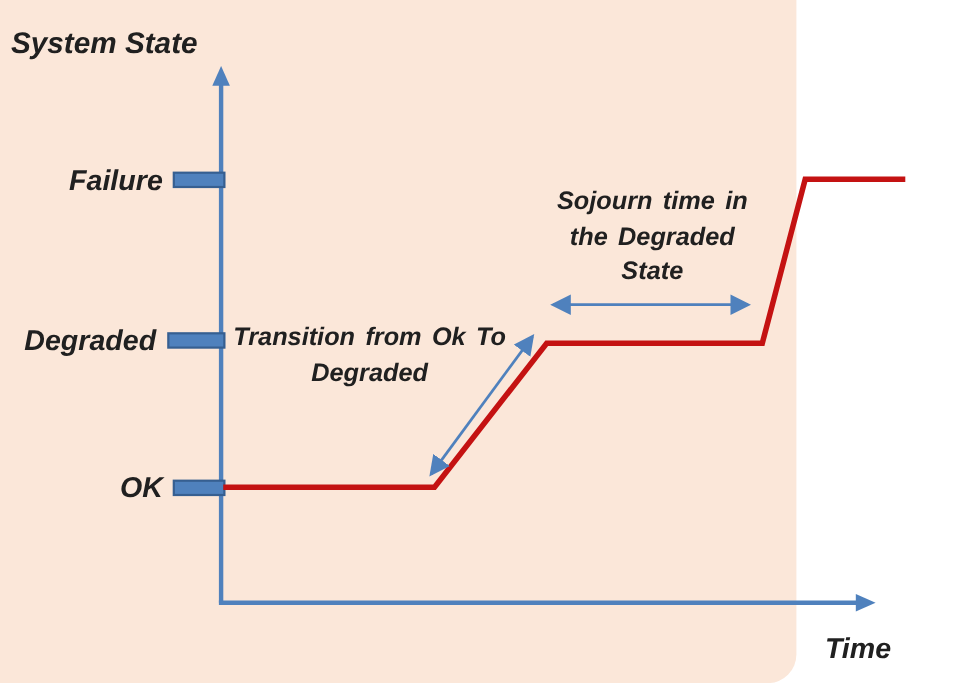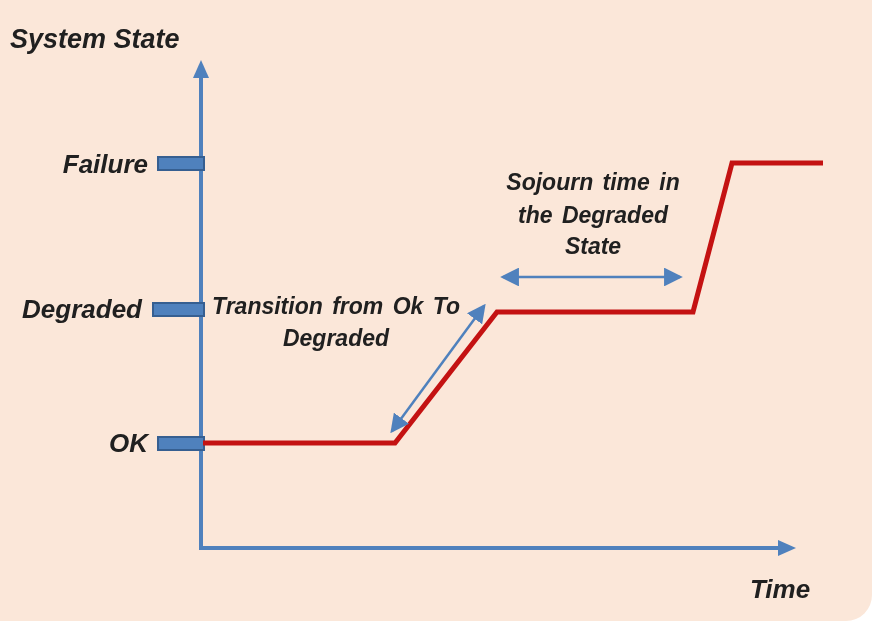--- a/index.html
+++ b/index.html
@@ -6,21 +6,21 @@
     margin: 0;
     padding: 0;
     background: #ffffff;
     width: 880px;
     height: 621px;
     overflow: hidden;
     font-family: "Liberation Sans", sans-serif;
   }
   .canvas {
     position: relative;
-    width: 872px;
+    width: 724px;
     height: 621px;
     background: var(--background, #fbe7d9);
     border-bottom-right-radius: 26px;
   }
   svg { display: block; }
   .t {
     font-family: "Liberation Sans", sans-serif;
     font-weight: bold;
     font-style: italic;
     fill: var(--text, #202020);

